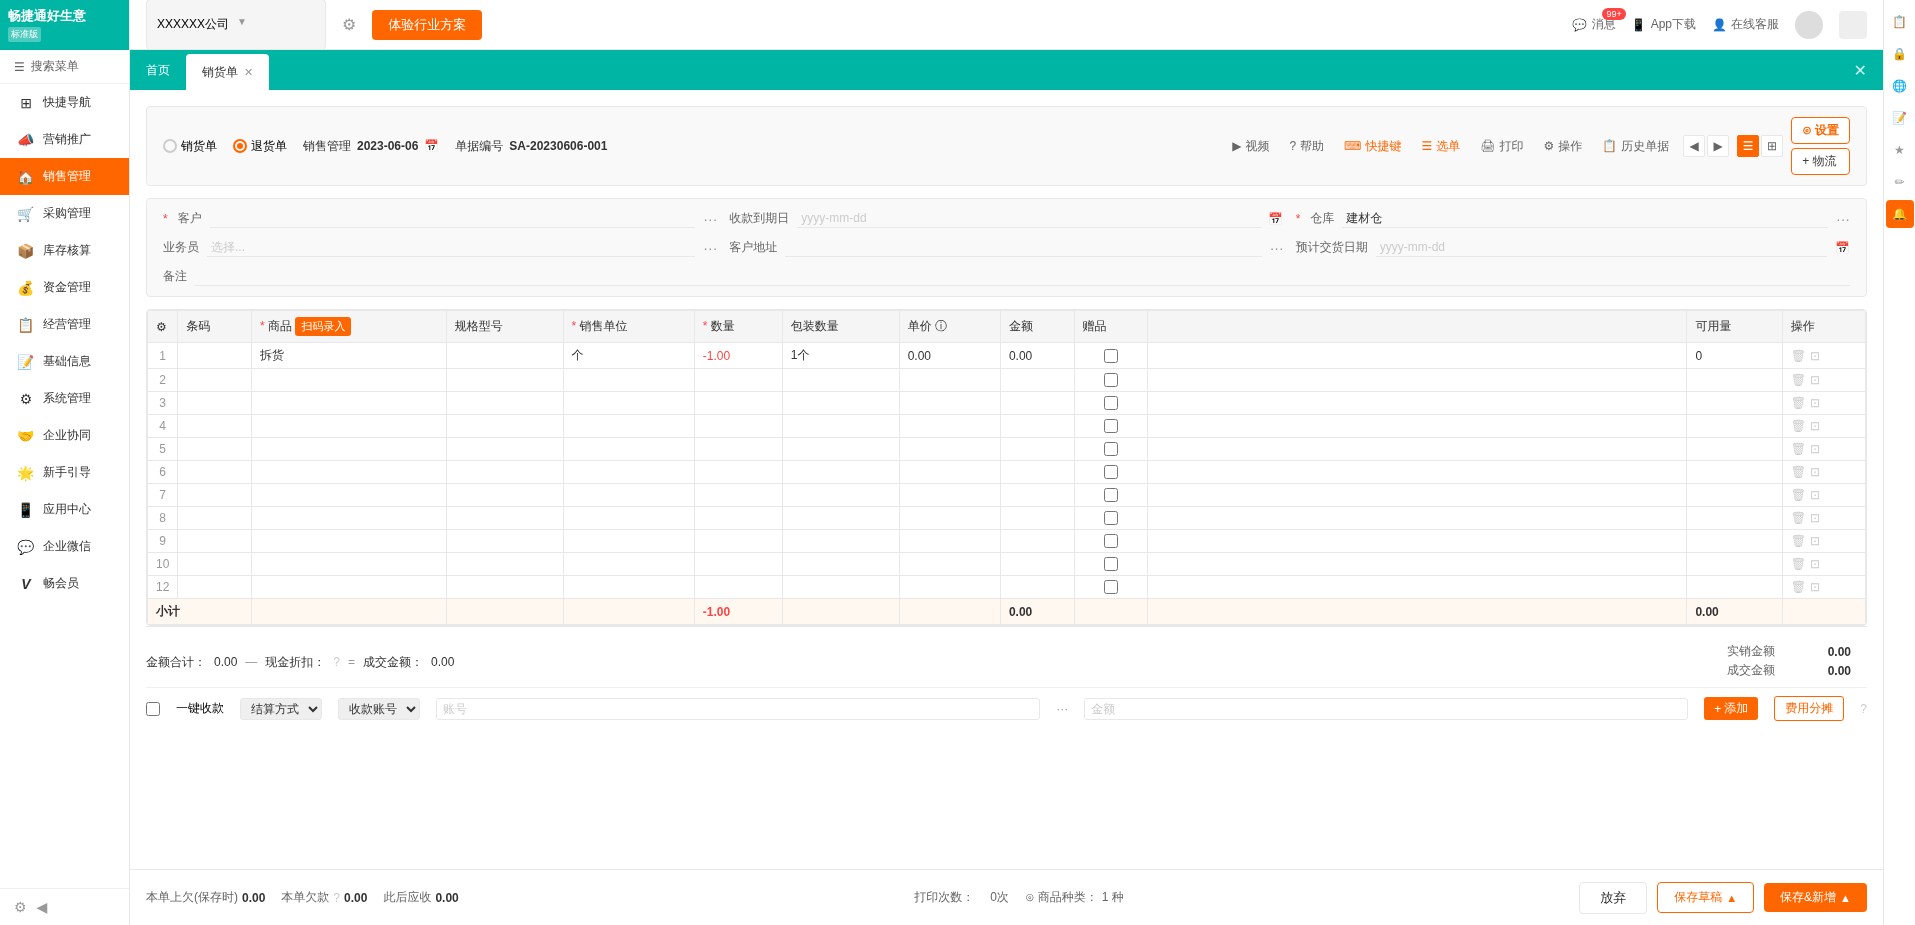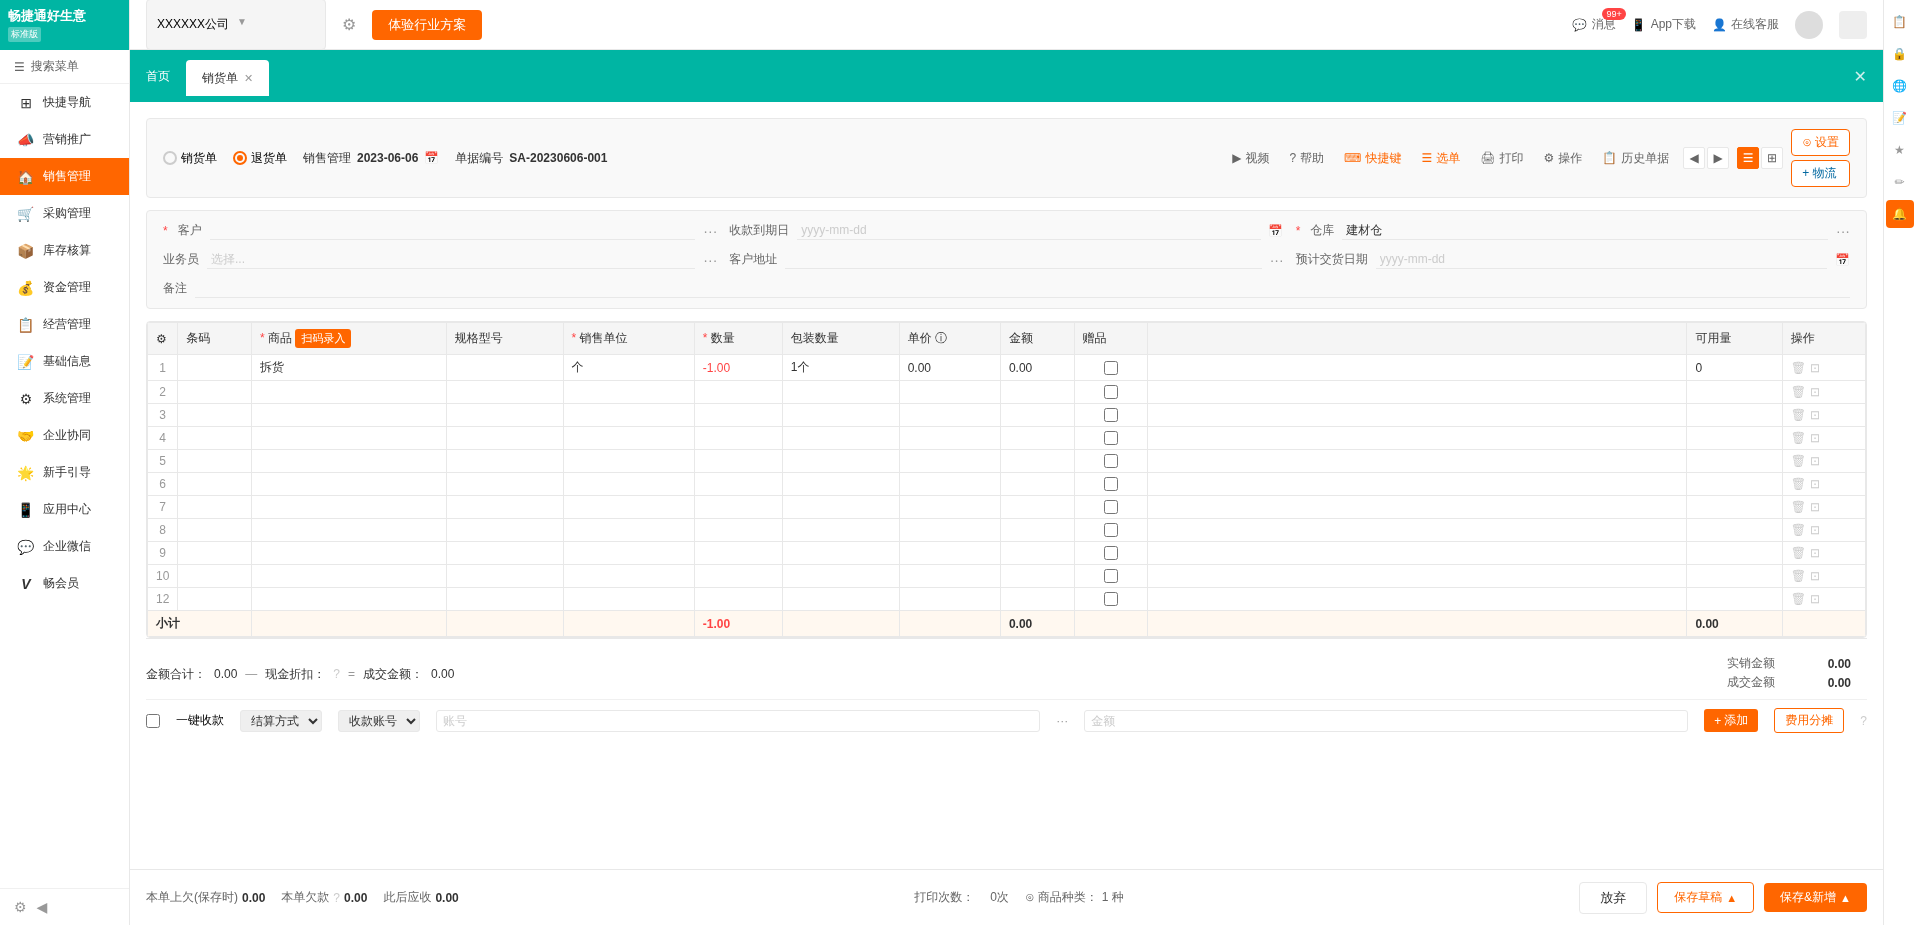--- a/index.html
+++ b/index.html
@@ -26,40 +26,40 @@
     .company-selector { display: flex; gap: 8px; background: #f5f5f5; border: 1px solid #e8e8e8; border-radius: 4px; padding: 16px 10px; cursor: pointer; min-width: 180px; }
     .chevron-down { color: #999; font-size: 10px; }
     .gear-btn { color: #999; cursor: pointer; font-size: 16px; }
     .trial-btn { background: #ff6600; color: #fff; border: none; border-radius: 4px; padding: 6px 16px; cursor: pointer; font-size: 13px; }
     .header-right { margin-left: auto; display: flex; align-items: center; gap: 16px; }
     .header-icon-item { display: flex; align-items: center; gap: 4px; color: #666; cursor: pointer; font-size: 12px; position: relative; }
     .badge { position: absolute; top: -8px; right: -10px; background: #ff4444; color: #fff; font-size: 9px; border-radius: 8px; padding: 1px 4px; }
     .avatar { width: 28px; height: 28px; border-radius: 50%; background: #ddd; }
 
     
-    .tab-bar { height: 52px; background: #00b5a3; display: flex; align-items: center; padding: 0; position: relative; }
+    .tab-bar { height: 40px; background: #00b5a3; display: flex; align-items: center; padding: 0; position: relative; }
     .tab-item { height: 40px; display: flex; align-items: center; padding: 0 16px; cursor: pointer; color: rgba(255,255,255,0.8); font-size: 13px; gap: 6px; }
     .tab-item.active { background: #fff; color: #333; border-radius: 4px 4px 0 0; margin-top: 4px; height: 36px; }
     .tab-item.home { color: #fff; }
     .tab-close { color: #999; font-size: 11px; cursor: pointer; }
     .tab-bar-close { margin-left: auto; margin-right: 16px; color: rgba(255,255,255,0.8); cursor: pointer; font-size: 16px; }
 
     
     .content-area { flex: 1; overflow: auto; padding: 16px; background: #fff; }
     .radio-group { display: flex; align-items: center; gap: 16px; }
     .radio-item { display: flex; align-items: center; gap: 4px; cursor: pointer; }
     .radio-circle { width: 14px; height: 14px; border-radius: 50%; border: 2px solid #ccc; display: flex; align-items: center; justify-content: center; }
     .radio-circle.checked { border-color: #ff6600; }
     .radio-dot { width: 6px; height: 6px; border-radius: 50%; background: #ff6600; }
     .date-field { display: flex; align-items: center; gap: 6px; color: #333; }
     .doc-num { display: flex; align-items: center; gap: 6px; color: #333; }
     .toolbar-btn { display: flex; align-items: center; gap: 4px; color: #666; cursor: pointer; font-size: 12px; padding: 2px 6px; }
     .toolbar-btn-orange { color: #ff6600; }
-    .setting-btn { background: #fff; border: 1px solid #ff6600; color: #ff6600; border-radius: 4px; padding: 4px 10px; cursor: pointer; font-size: 12px; display: flex; align-items: center; gap: 4px; }
-    .logistics-btn { background: #fff; border: 1px solid #ff6600; color: #0369a1; border-radius: 4px; padding: 4px 10px; cursor: pointer; font-size: 12px; display: flex; align-items: center; gap: 4px; }
+    .setting-btn { background: #fff; border: 1px solid #ff6600; color: #ff6600; border-radius: 4px; padding: 4px 10px; cursor: pointer; font-size: 12px; display: flex; align-items: center; gap: 4px; font-weight: bold; }
+    .logistics-btn { background: #fff; border: 1px solid #ff6600; color: #404040; border-radius: 4px; padding: 4px 10px; cursor: pointer; font-size: 12px; display: flex; align-items: center; gap: 4px; }
     .field-row { display: flex; align-items: center; gap: 8px; }
     .field-label { color: #666; font-size: 12px; white-space: nowrap; }
     .field-required { color: #ff4444; margin-right: 2px; }
     .field-input { flex: 1; border: none; border-bottom: 1px solid #e8e8e8; padding: 2px 4px; color: #333; outline: none; background: transparent; }
     .field-input::placeholder { color: #ccc; }
     .field-dots { color: #999; cursor: pointer; font-size: 14px; }
     .field-cal-icon { color: #ff6600; cursor: pointer; }
 
     
     .data-table { width: 100%; border-collapse: collapse; font-size: 12px; }

